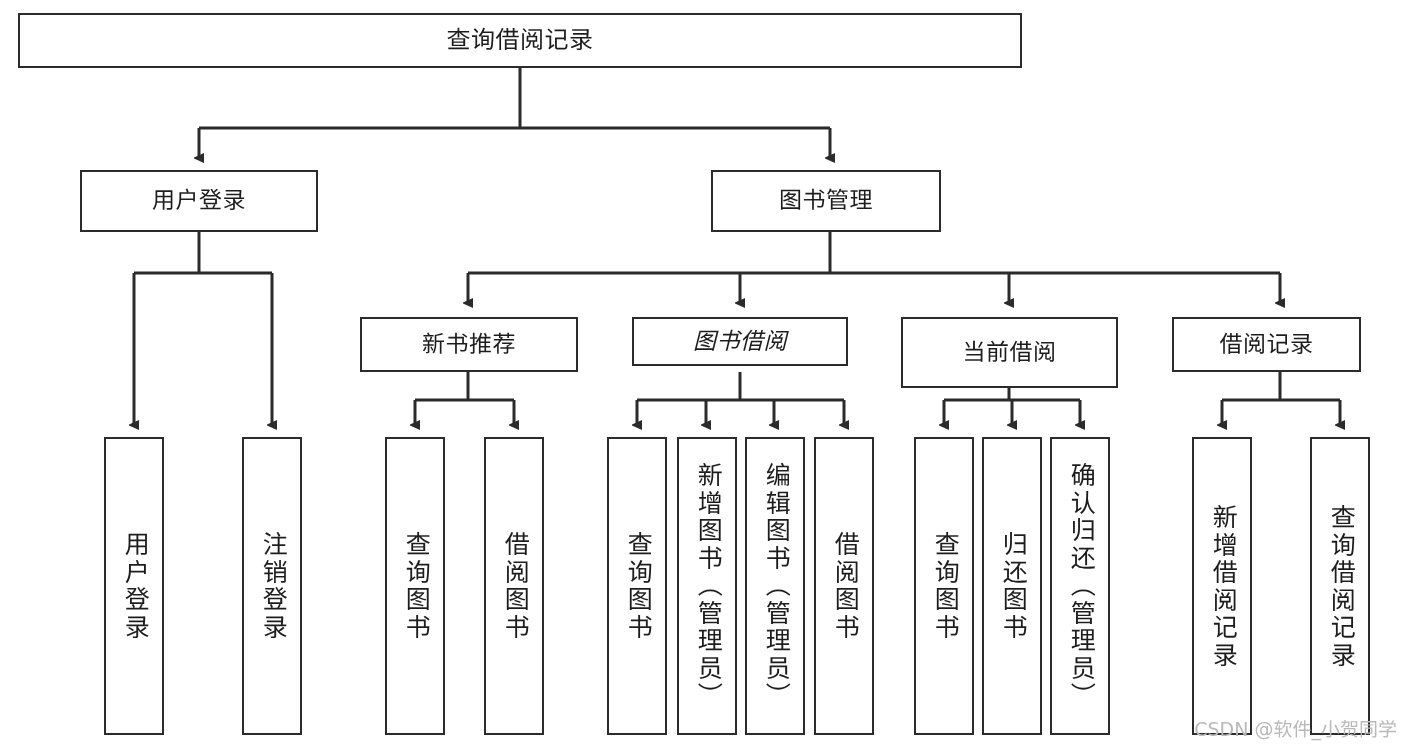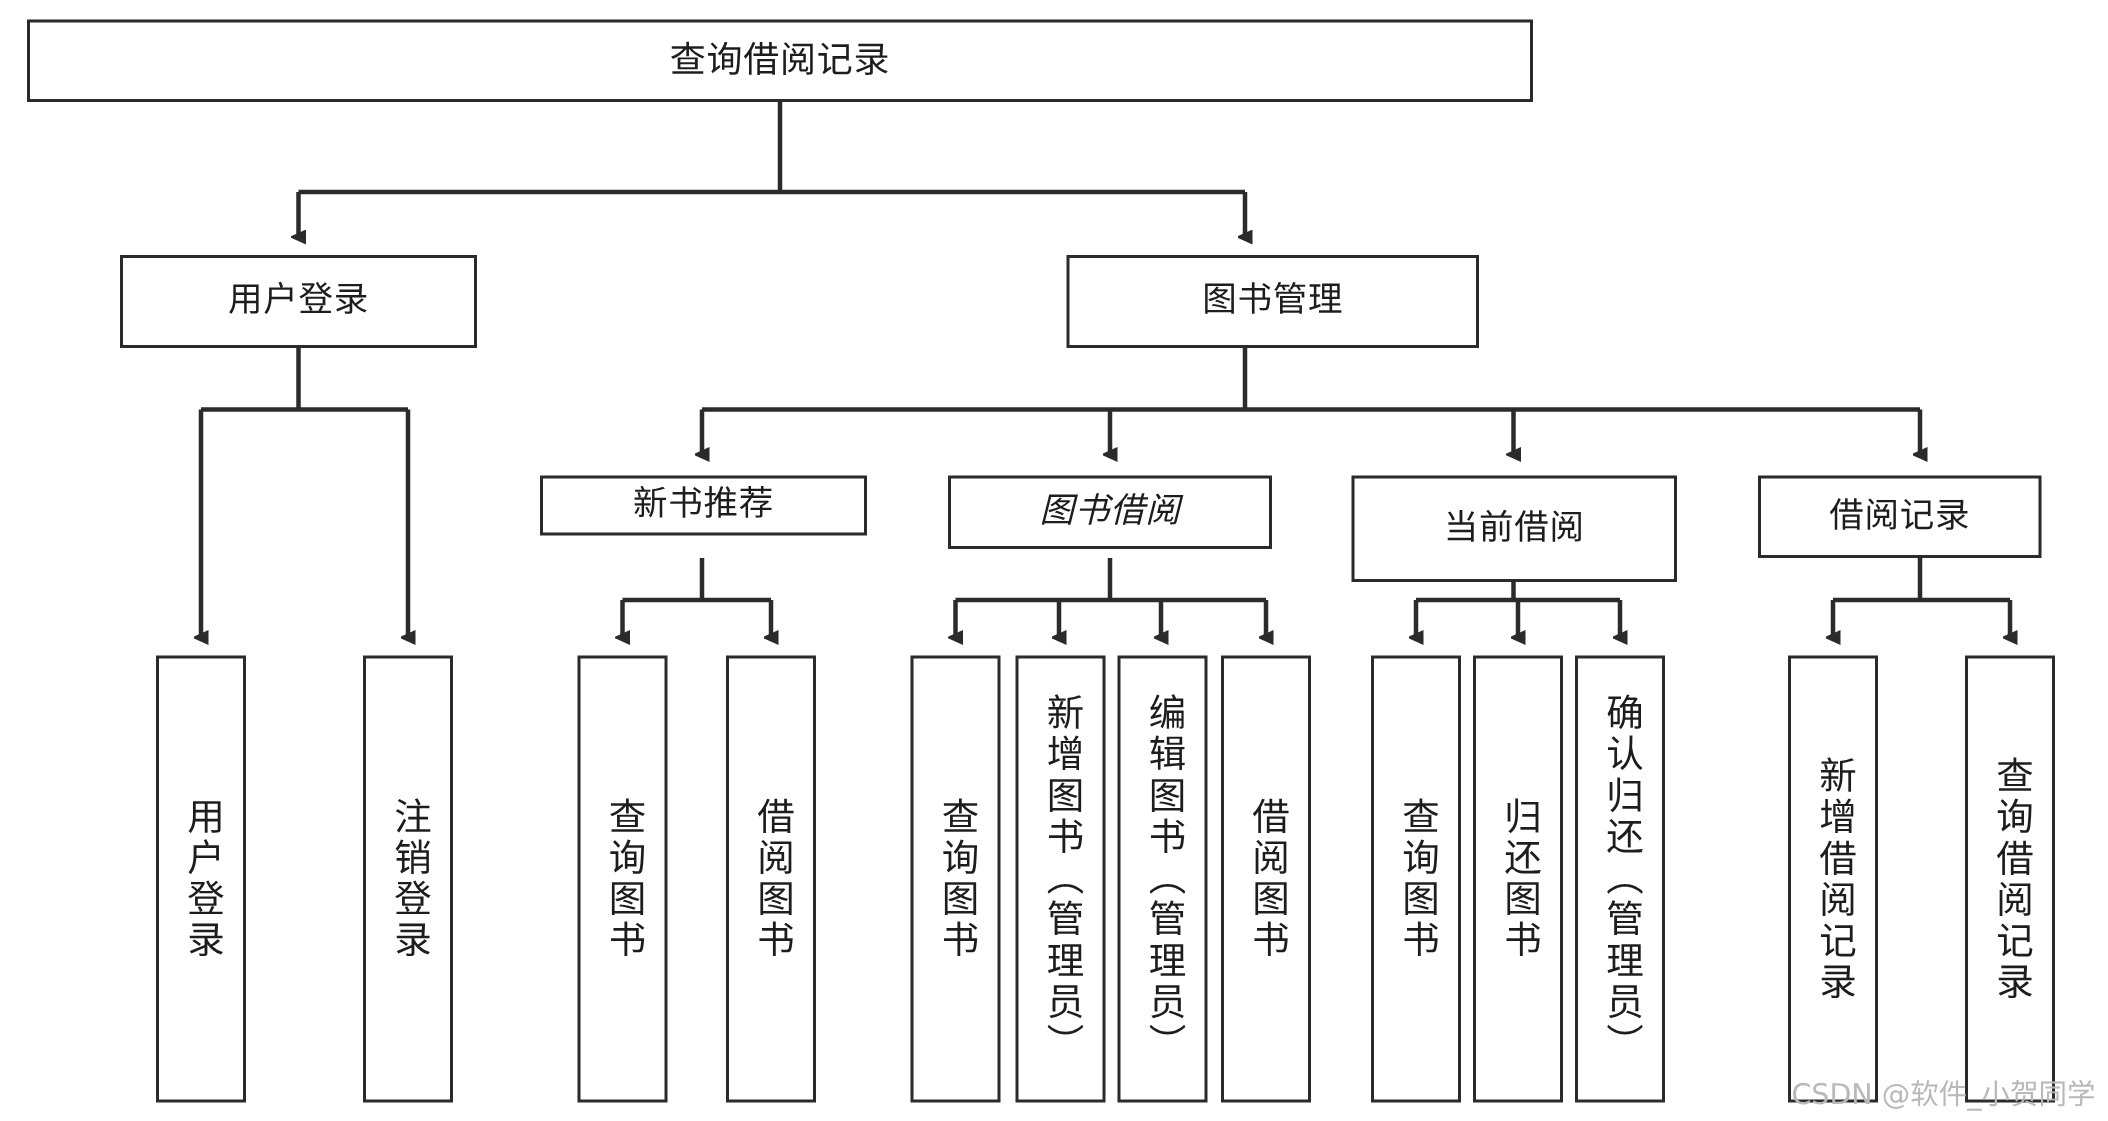--- a/index.html
+++ b/index.html
@@ -135,25 +135,25 @@
     </g>
   </svg>
 
   <div class="node horiz root" style="left:18px; top:13px; width:1004px; height:55px;">
     <span class="node-label">查询借阅记录</span>
   </div>
 
   <div class="node horiz" style="left:80px; top:170px; width:238px; height:62px;">
     <span class="node-label">用户登录</span>
   </div>
-  <div class="node horiz" style="left:711px; top:170px; width:275px; height:62px;">
+  <div class="node horiz" style="left:711px; top:170px; width:230px; height:62px;font-family:Liberation Serif, serif;">
     <span class="node-label">图书管理</span>
   </div>
 
-  <div class="node horiz" style="left:360px; top:317px; width:218px; height:40px;">
+  <div class="node horiz" style="left:360px; top:317px; width:218px; height:55px;">
     <span class="node-label">新书推荐</span>
   </div>
   <div class="node horiz" style="left:632px; top:317px; width:216px; height:49px;font-style:italic;">
     <span class="node-label">图书借阅</span>
   </div>
   <div class="node horiz" style="left:901px; top:317px; width:217px; height:71px;">
     <span class="node-label">当前借阅</span>
   </div>
   <div class="node horiz" style="left:1172px; top:317px; width:189px; height:55px;">
     <span class="node-label">借阅记录</span>

